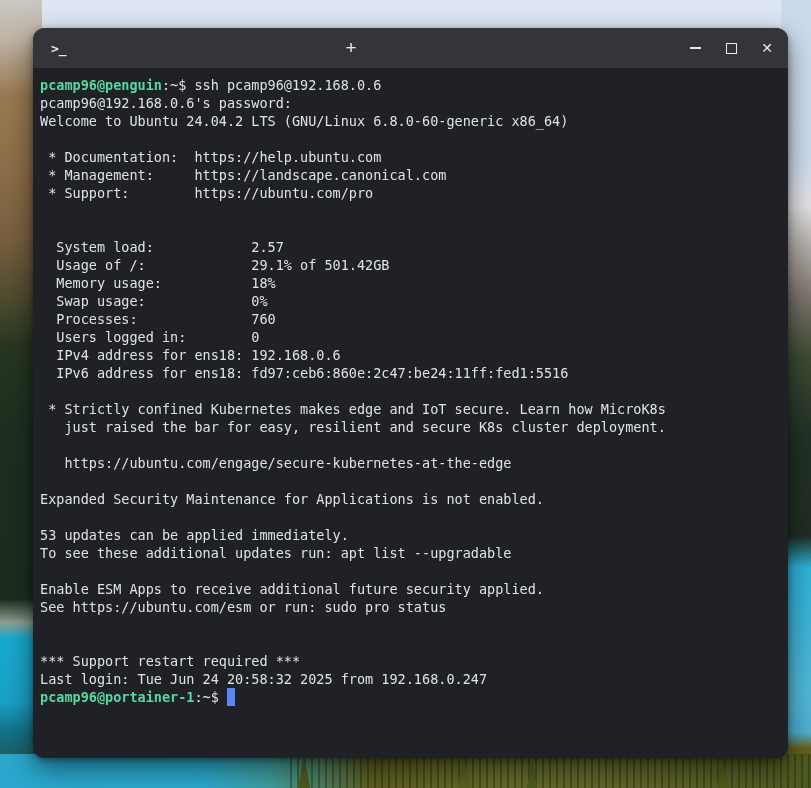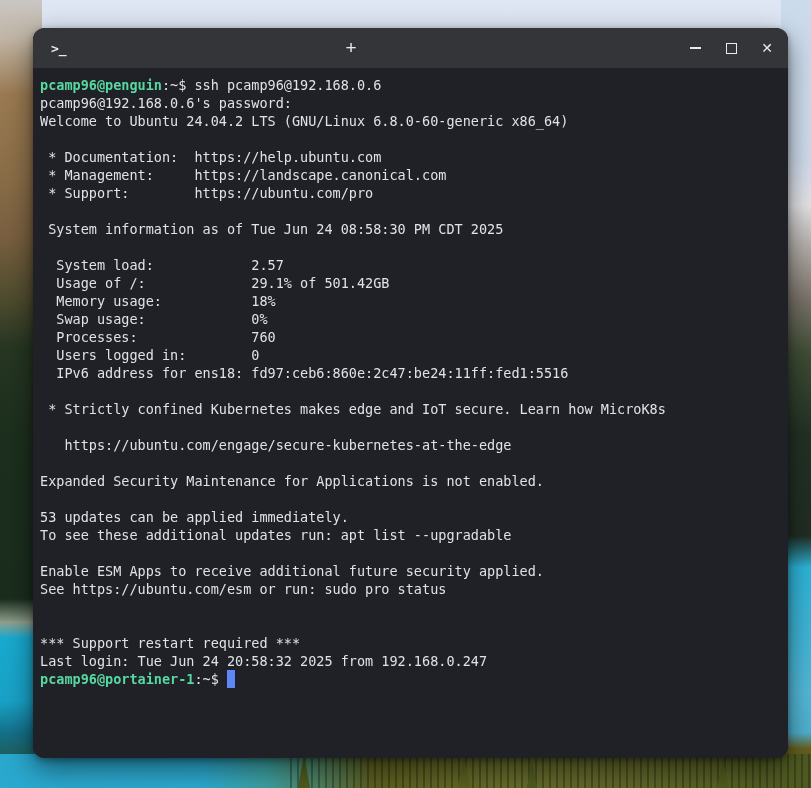--- a/index.html
+++ b/index.html
@@ -136,31 +136,32 @@
   <div class="screen">
     <div>
         <div class="tline"><span class="prompt">pcamp96@penguin</span><span>:~$ ssh pcamp96@192.168.0.6</span></div>
         <div class="tline"><span>pcamp96@192.168.0.6's password:</span></div>
         <div class="tline"><span>Welcome to Ubuntu 24.04.2 LTS (GNU/Linux 6.8.0-60-generic x86_64)</span></div>
         <div class="tline"> </div>
         <div class="tline"><span> * Documentation:  https://help.ubuntu.com</span></div>
         <div class="tline"><span> * Management:     https://landscape.canonical.com</span></div>
         <div class="tline"><span> * Support:        https://ubuntu.com/pro</span></div>
         <div class="tline"> </div>
-        <div class="tline"><span> System information as of Tue Jun 24 08:58:30 PM CDT 2025</span></div>
         <div class="tline"> </div>
         <div class="tline"><span>  System load:            2.57</span></div>
         <div class="tline"><span>  Usage of /:             29.1% of 501.42GB</span></div>
         <div class="tline"><span>  Memory usage:           18%</span></div>
         <div class="tline"><span>  Swap usage:             0%</span></div>
         <div class="tline"><span>  Processes:              760</span></div>
         <div class="tline"><span>  Users logged in:        0</span></div>
+        <div class="tline"><span>  IPv4 address for ens18: 192.168.0.6</span></div>
         <div class="tline"><span>  IPv6 address for ens18: fd97:ceb6:860e:2c47:be24:11ff:fed1:5516</span></div>
         <div class="tline"> </div>
         <div class="tline"><span> * Strictly confined Kubernetes makes edge and IoT secure. Learn how MicroK8s</span></div>
+        <div class="tline"><span>   just raised the bar for easy, resilient and secure K8s cluster deployment.</span></div>
         <div class="tline"> </div>
         <div class="tline"><span>   https://ubuntu.com/engage/secure-kubernetes-at-the-edge</span></div>
         <div class="tline"> </div>
         <div class="tline"><span>Expanded Security Maintenance for Applications is not enabled.</span></div>
         <div class="tline"> </div>
         <div class="tline"><span>53 updates can be applied immediately.</span></div>
         <div class="tline"><span>To see these additional updates run: apt list --upgradable</span></div>
         <div class="tline"> </div>
         <div class="tline"><span>Enable ESM Apps to receive additional future security applied.</span></div>
         <div class="tline"><span>See https://ubuntu.com/esm or run: sudo pro status</span></div>

